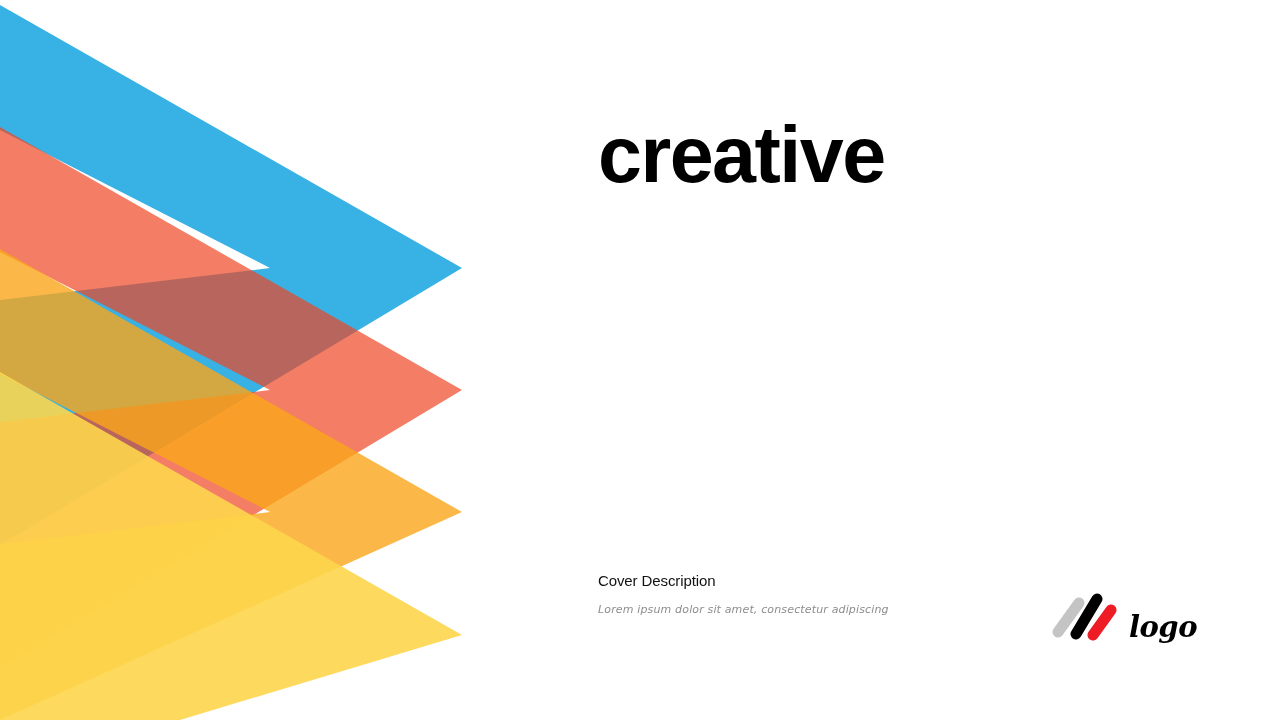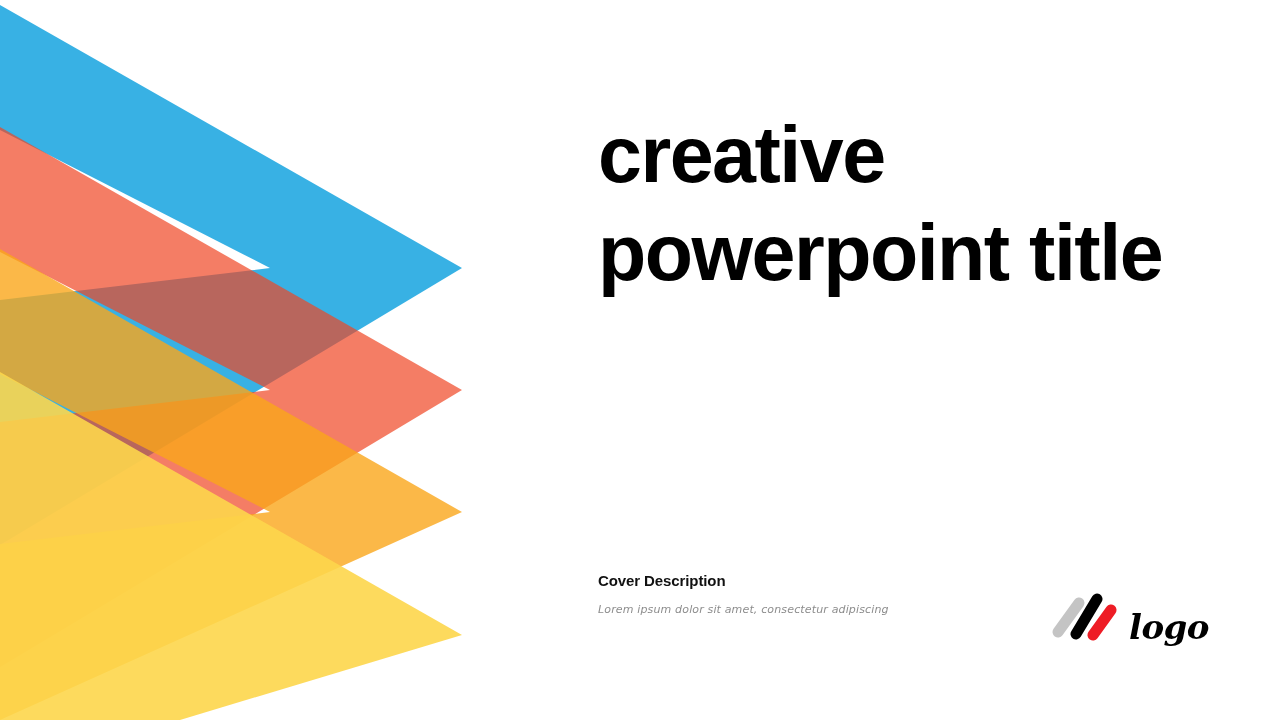--- a/index.html
+++ b/index.html
@@ -52,21 +52,21 @@
   }
 
   #cover-description-block {
     position: absolute;
     left: 598px;
     top: 571px;
     width: 330px;
   }
   #cover-description-heading {
     font-family: "Liberation Sans", sans-serif;
-    font-weight: bold;
+    font-weight: normal;
     font-size: 15px;
     line-height: 19px;
     color: #111111;
     letter-spacing: -0.1px;
     margin-bottom: 9px;
   }
   .description-line {
     font-family: "DejaVu Sans", sans-serif;
     font-size: 11px;
     line-height: 21px;
@@ -84,21 +84,21 @@
     display: flex;
     align-items: center;
   }
   #logo-mark {
     display: block;
   }
   #logo-wordmark {
     font-family: "DejaVu Serif", serif;
     font-style: italic;
     font-weight: bold;
-    font-size: 34px;
+    font-size: 29px;
     line-height: 35px;
     color: #000000;
     margin-left: 8px;
     letter-spacing: -0.5px;
     margin-top: 24px;
   }
 </style>
 </head>
 <body>
 
@@ -117,21 +117,20 @@
         <polygon points="0,249 462,512 0,720 0,544 270,512 0,374" fill="#faa61a" fill-opacity="0.80"></polygon>
       </g>
       <g>
         <polygon points="0,372 462,635 180,720 0,720 0,497 270,635 0,497" fill="#fdd64b" fill-opacity="0.90"></polygon>
       </g>
     </svg>
   </div>
 
   <div id="title-block">
     <div class="title-line">creative</div>
-    <div class="title-line">powerpoint title</div>
   </div>
 
   <div id="cover-description-block">
     <div id="cover-description-heading">Cover Description</div>
     <div class="description-line">Lorem ipsum dolor sit amet, consectetur adipiscing</div>
   </div>
 
   <div id="logo-block">
     <svg id="logo-mark" width="72" height="50" viewBox="0 0 72 50" xmlns="http://www.w3.org/2000/svg">
       <g stroke-linecap="round" stroke-width="11" fill="none">

